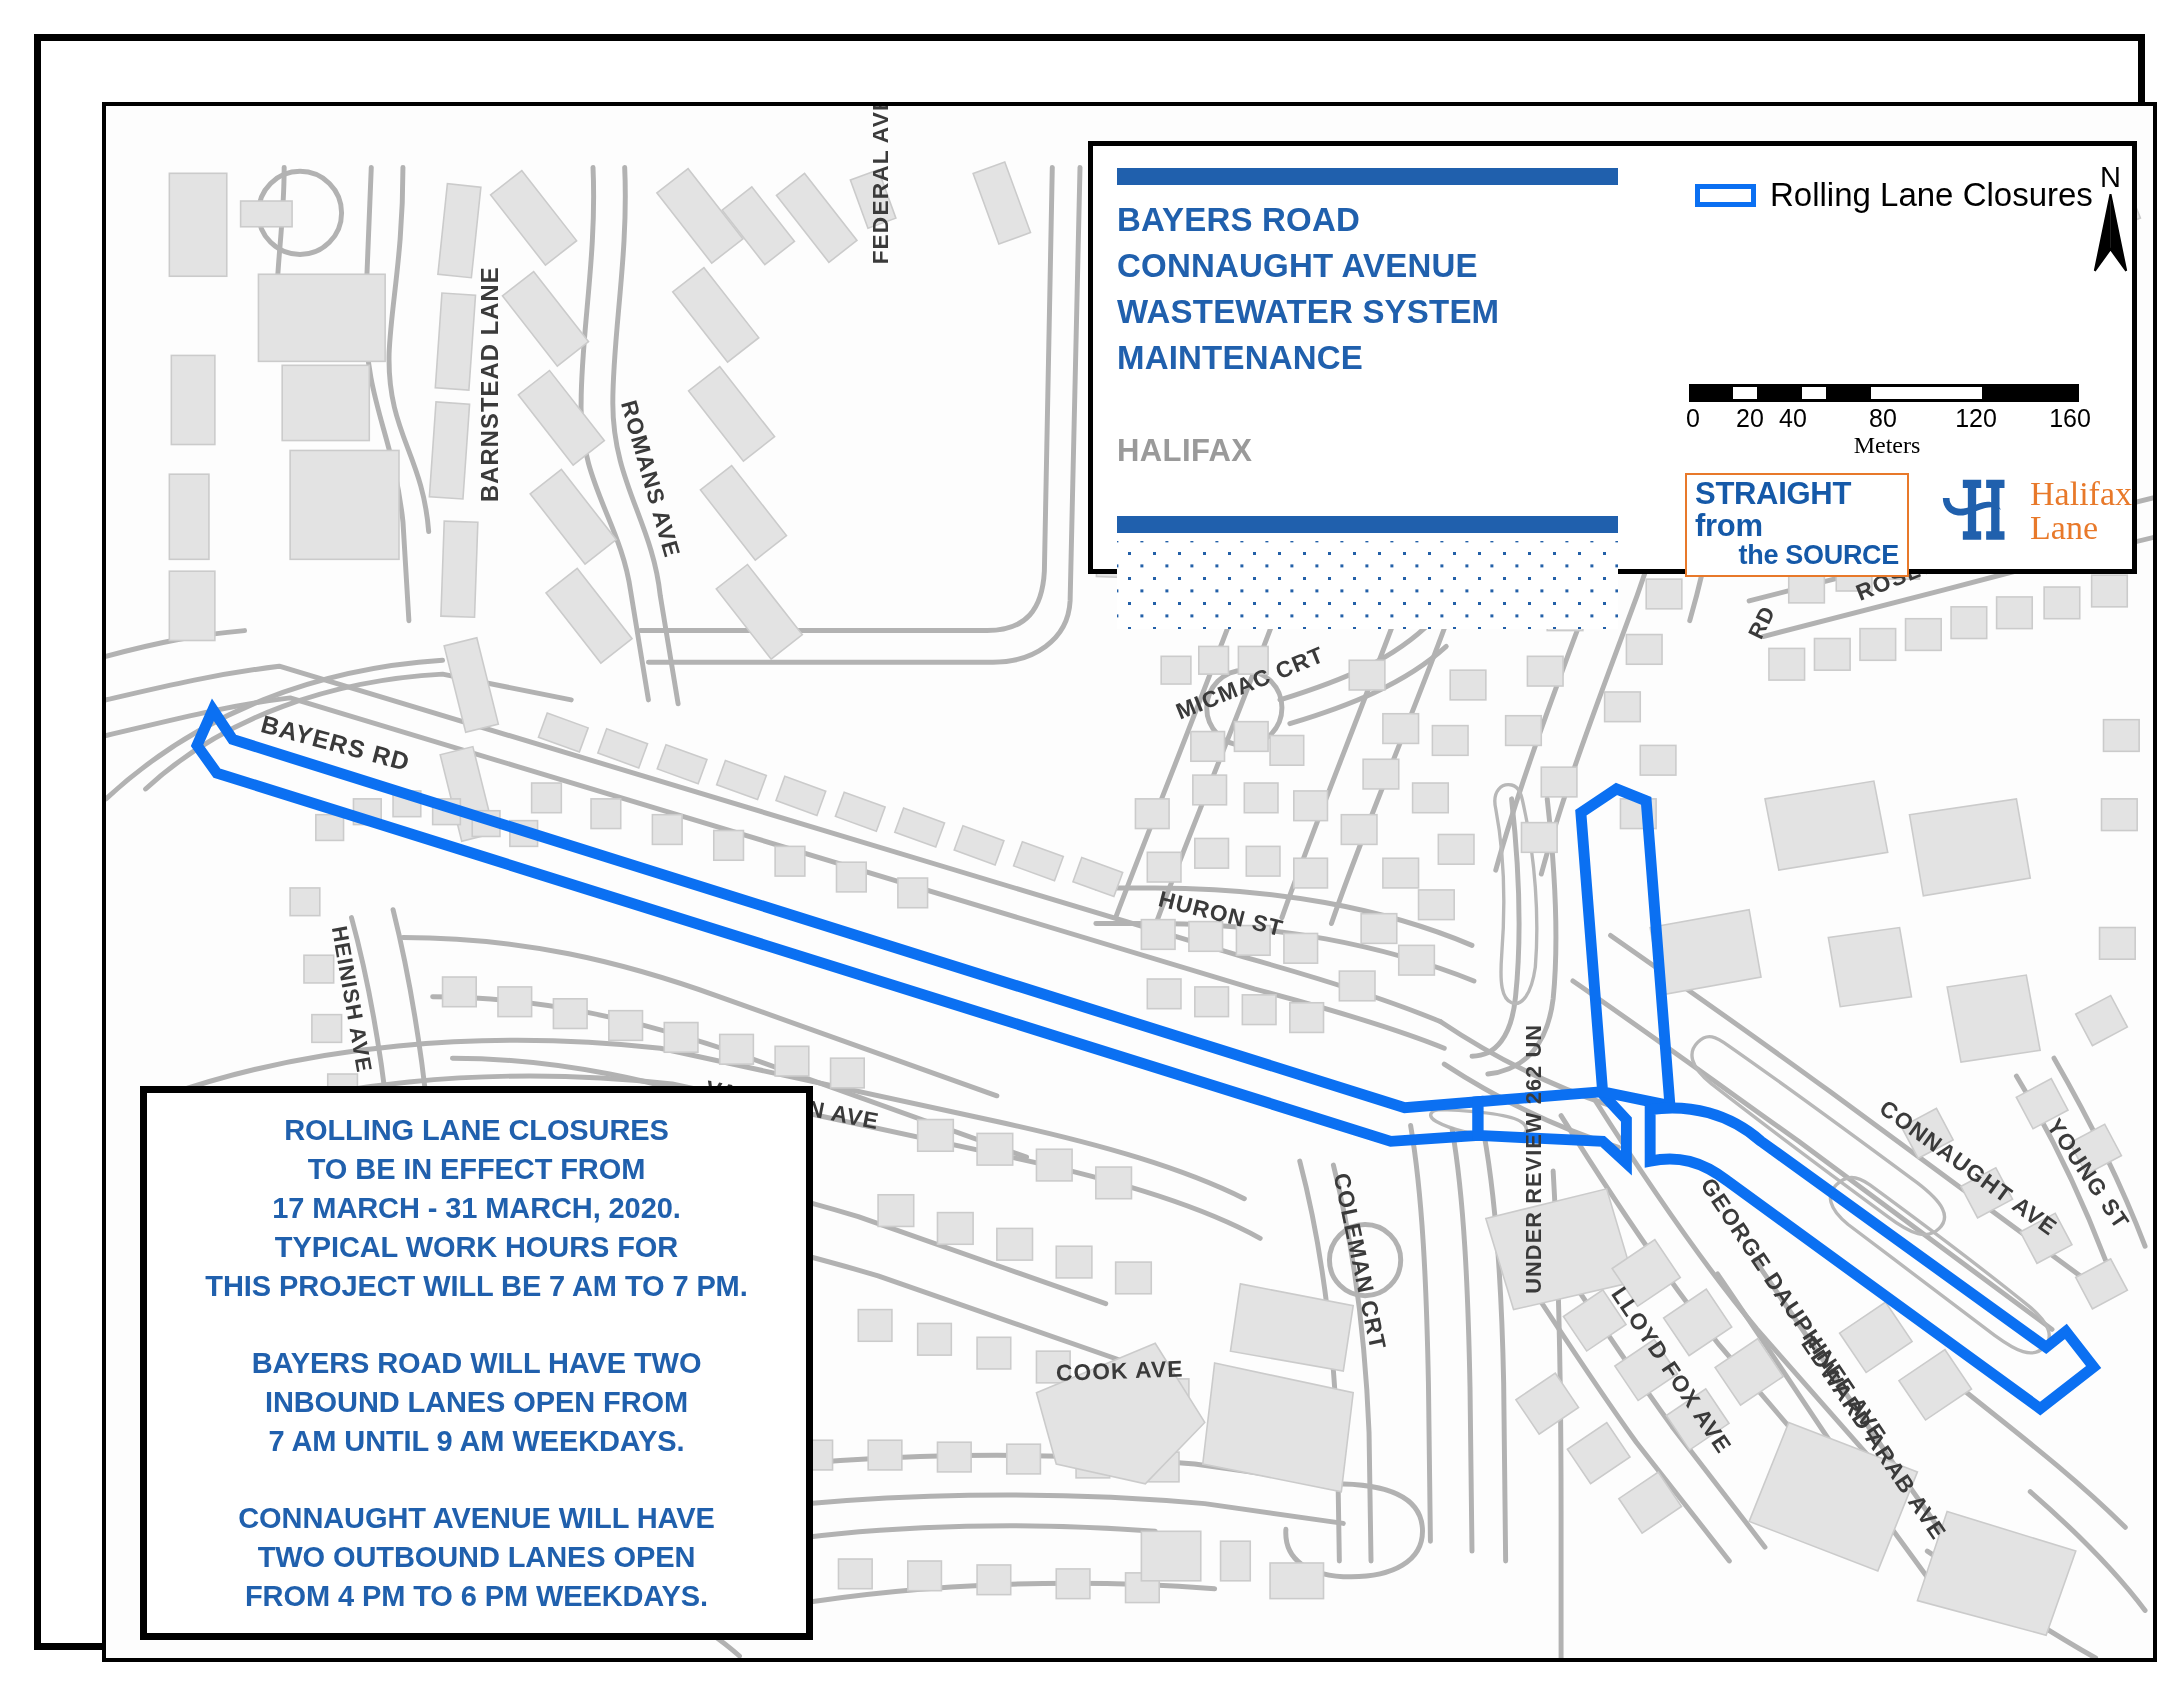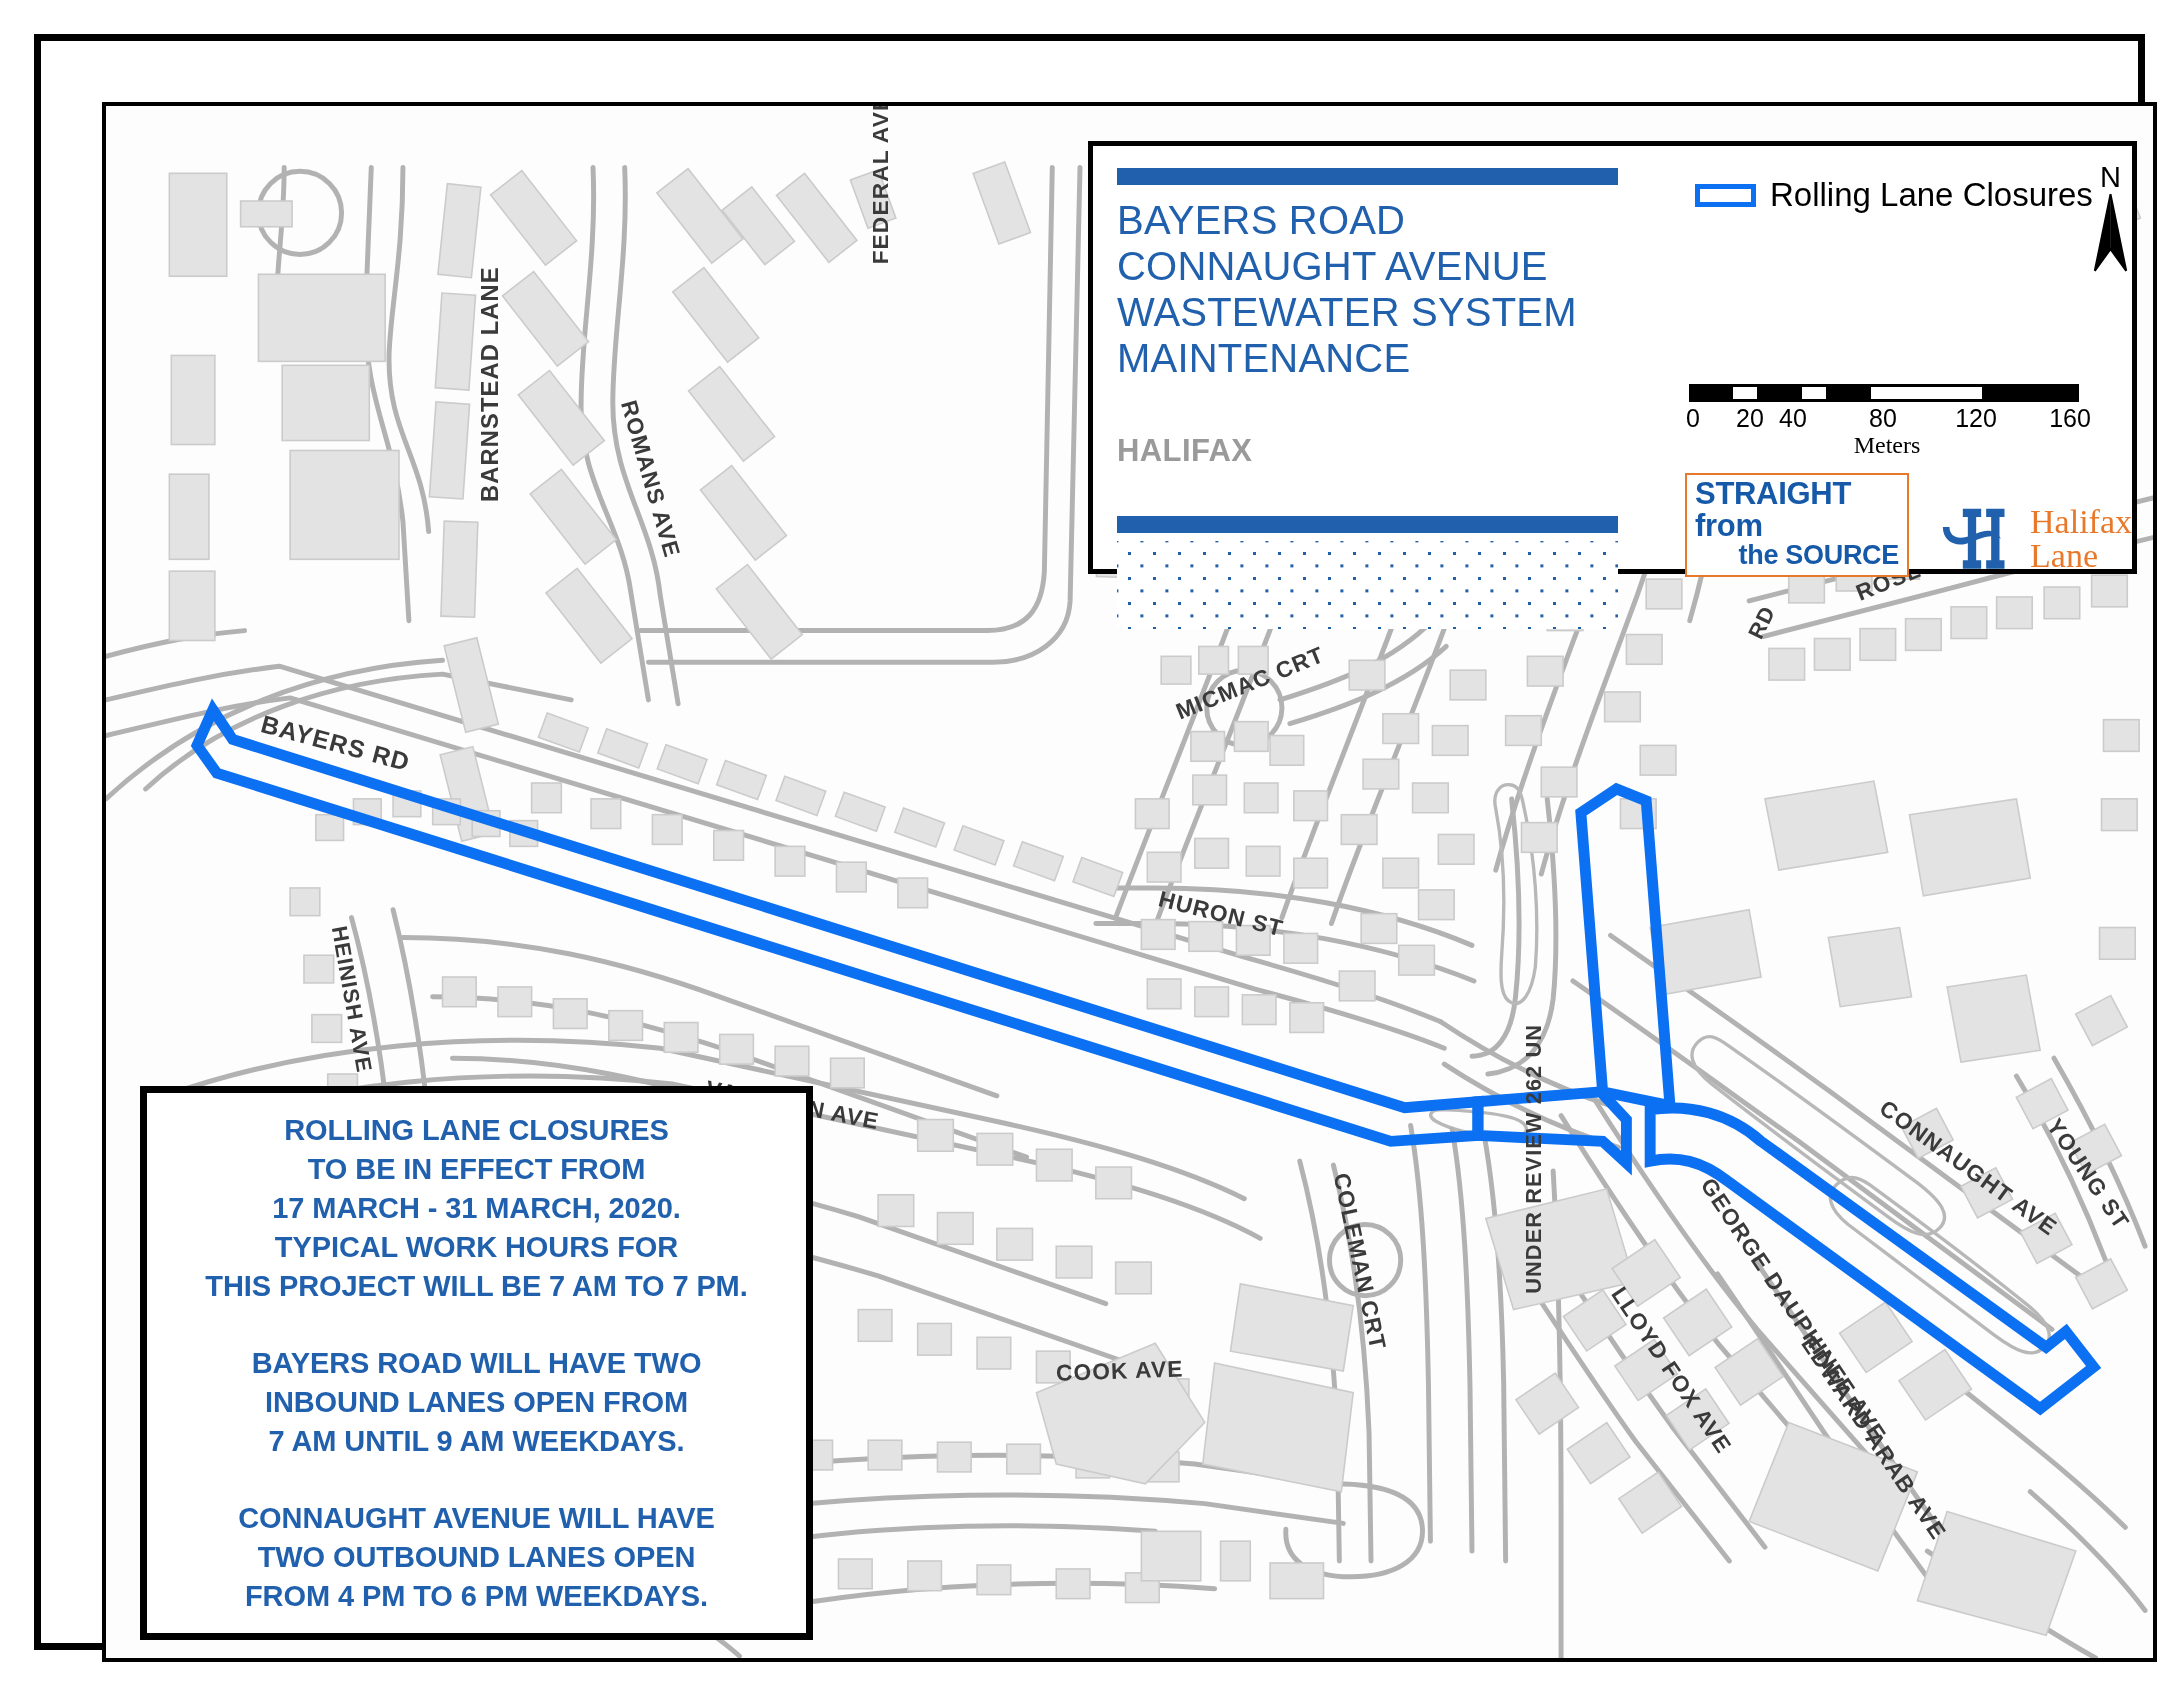--- a/index.html
+++ b/index.html
@@ -16,21 +16,21 @@
   
   #mapsvg{position:absolute;left:0;top:0;width:100%;height:100%;display:block;}
 
   
   .titlebox{position:absolute;left:1043px;top:96px;width:1049px;height:433px;
      background:#ffffff;border:5px solid #000;box-sizing:border-box;}
   .tb-rule{position:absolute;left:24px;width:501px;height:17px;background:#2060AD;}
   .tb-rule.top{top:22px;}
   .tb-rule.bot{top:370px;}
   .tb-title{position:absolute;left:24px;top:51px;width:535px;
-     color:#2060AD;font-weight:normal;font-size:40px;line-height:46px;letter-spacing:0.2px;}
+     color:#2060AD;font-weight:bold;font-size:33px;line-height:46px;letter-spacing:0.2px;}
   .tb-sub{position:absolute;left:24px;top:287px;color:#9a9a9a;font-weight:bold;
      font-size:31px;letter-spacing:0.4px;}
   .tb-dots{position:absolute;left:24px;top:395px;width:501px;height:88px;
      background-color:#ffffff;
      background-image:radial-gradient(#2360A8 1.6px, transparent 1.7px),
                       radial-gradient(#2360A8 1.6px, transparent 1.7px);
      background-size:25px 25px;background-position:0 0,12.4px 12.4px;}
 
   
   .lg-row{position:absolute;left:602px;top:30px;display:flex;align-items:center;gap:14px;}
@@ -43,21 +43,21 @@
 
   
   .scalewrap{position:absolute;left:596px;top:238px;width:396px;}
   .sbar{position:relative;width:390px;height:18px;background:#000;}
   .sbar i{position:absolute;top:3px;height:12px;background:#fff;display:block;}
   .sticks{position:relative;height:30px;margin-top:2px;}
   .sticks span{position:absolute;font-size:25px;color:#000;transform:translateX(-50%);}
   .smeters{text-align:center;font-size:24px;color:#000;margin-top:-2px;font-family:Liberation Serif, serif;}
 
   
-  .logos{position:absolute;left:592px;top:327px;display:flex;align-items:flex-end;gap:28px;}
+  .logos{position:absolute;left:592px;top:327px;display:flex;align-items:flex-start;gap:28px;}
   .sfs{border:2px solid #E8792A;padding:3px 8px 5px 8px;line-height:1.03;background:#fff;}
   .sfs .l1{font-size:31px;font-weight:bold;color:#1559A8;letter-spacing:-0.3px;}
   .sfs .l2{font-size:27px;font-weight:bold;color:#1559A8;text-align:right;letter-spacing:-0.3px;}
   .hw{display:flex;align-items:center;gap:8px;}
   .hw-mark{width:85px;height:75px;}
   .hw-txt{font-family:"Liberation Serif",serif;color:#E8792A;font-size:34px;line-height:34px;}
 
   
   .notebox{position:absolute;left:95px;top:1042px;width:673px;height:554px;
      background:#ffffff;border:7px solid #000;box-sizing:border-box;

